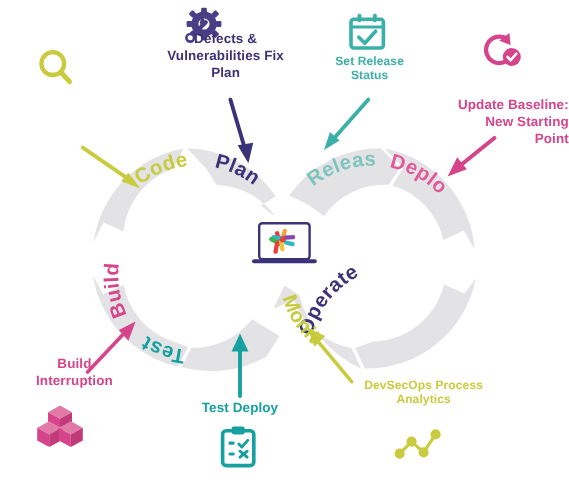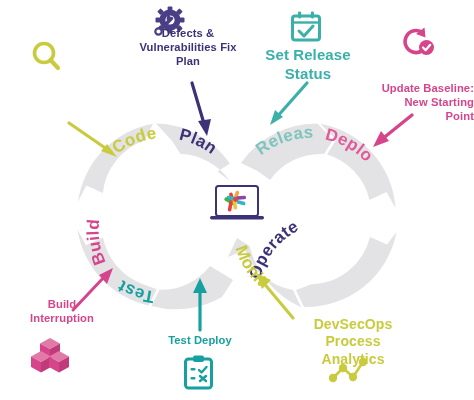--- a/index.html
+++ b/index.html
@@ -15,25 +15,25 @@
   .annot{
     position:absolute;
     text-align:center;
     font-weight:700;
     line-height:1.24;
     white-space:pre-line;
     letter-spacing:.1px;
   }
   .a-kiuwan{left:2px;top:78px;width:124px;font-size:11.2px;color:#c9cb3e;}
   .a-defects{left:120px;top:27px;width:136px;font-size:11.2px;color:#3c3277;}
-  .a-release{left:262px;top:46px;width:92px;font-size:15px;color:#3ab0a8;text-align:center;}
+  .a-release{left:262px;top:46px;width:92px;font-size:10px;color:#3ab0a8;text-align:center;}
   .a-baseline{left:358px;top:82px;width:116px;font-size:11.2px;color:#d6458b;text-align:right;}
   .a-build{left:10px;top:298px;width:104px;font-size:11.2px;color:#d6458b;}
   .a-test{left:150px;top:334px;width:100px;font-size:11.2px;color:#16a0a0;}
-  .a-devsec{left:288px;top:316px;width:130px;font-size:14px;color:#c9cb3e;}
+  .a-devsec{left:288px;top:316px;width:130px;font-size:10px;color:#c9cb3e;}
   .seg-label{
     font-weight:700;
     font-family:"Liberation Sans", sans-serif;
     letter-spacing:.3px;
   }
 </style>
 </head>
 <body>
 
 <div id="stage">

